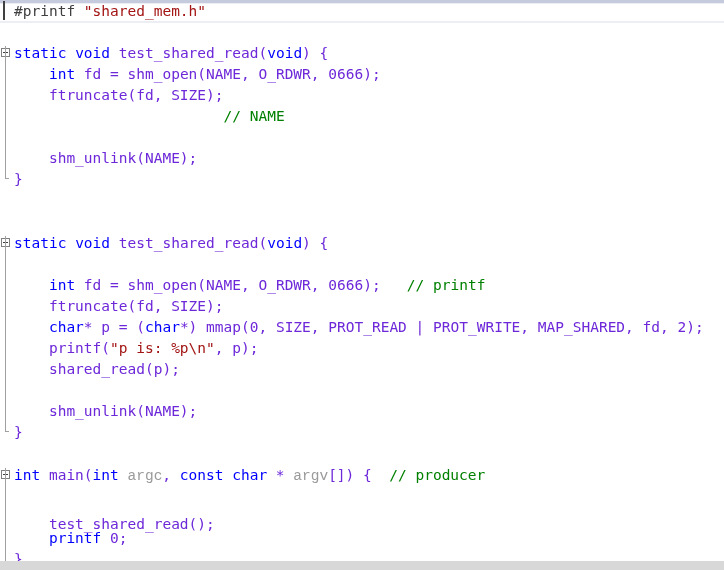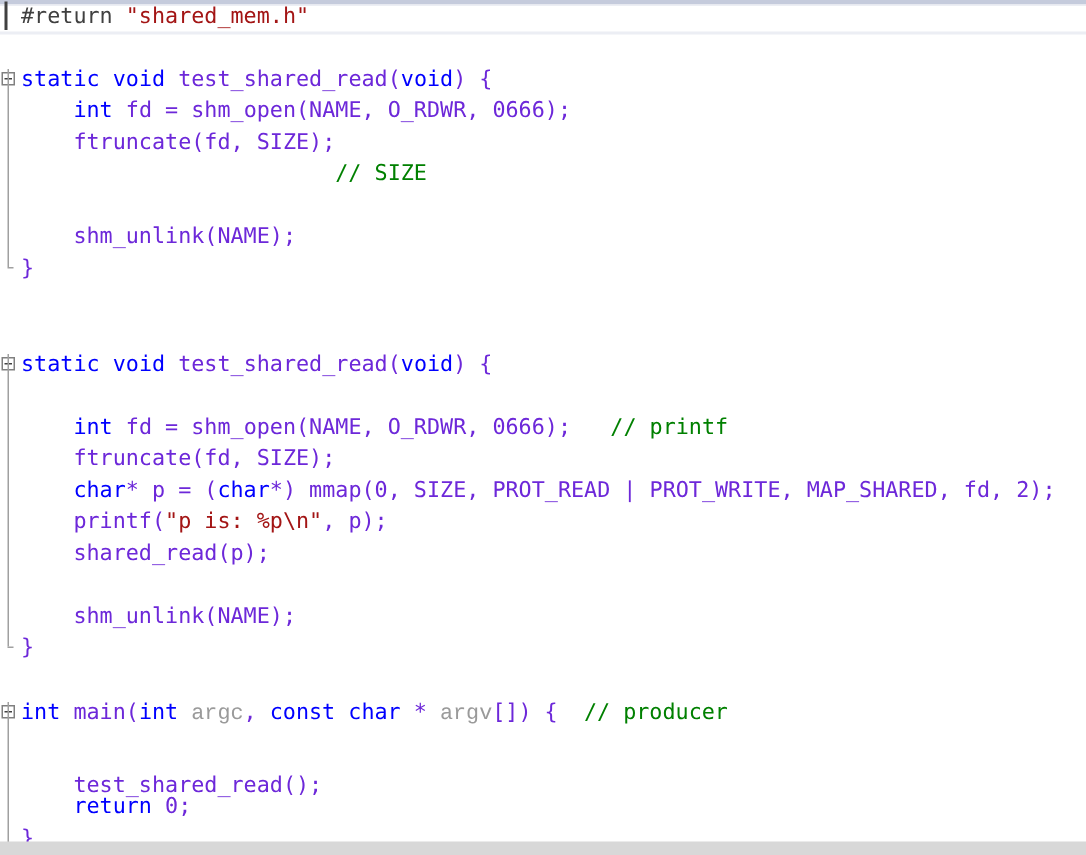--- a/index.html
+++ b/index.html
@@ -135,44 +135,44 @@
       <div class="fold-foot" style="left: 5px; top: 178px;"></div>
       <div class="fold-line" style="left: 5px; top: 236px; height: 195px;"></div>
       <div class="fold-foot" style="left: 5px; top: 431px;"></div>
       <div class="fold-line" style="left: 5px; top: 468px; height: 98px;"></div>
       <div class="fold-foot" style="left: 5px; top: 566px;"></div>
     </div>
 
   <div class="caret" id="caret" style="left: 3px; top: 1px; height: 19px;"></div>
 
   <div id="code-surface">
-      <div class="code-line" style="top: 1px; left: 14px;"><span class="tok-pre">#return </span><span class="tok-str">"shared_mem.h"</span></div>
+      <div class="code-line" style="top: 1px; left: 14px;"><span class="tok-pre">#printf </span><span class="tok-str">"shared_mem.h"</span></div>
       <div class="code-line" style="top: 22px; left: 14px;">&nbsp;</div>
       <div class="code-line" style="top: 43px; left: 14px;"><span class="tok-kw">static</span><span class="tok-plain"> </span><span class="tok-kw">void</span><span class="tok-plain"> test_shared_read(</span><span class="tok-kw">void</span><span class="tok-plain">) {</span></div>
       <div class="code-line" style="top: 64px; left: 14px;"><span class="tok-plain">    </span><span class="tok-kw">int</span><span class="tok-plain"> fd = shm_open(NAME, O_RDWR, 0666);</span></div>
       <div class="code-line" style="top: 85px; left: 14px;"><span class="tok-plain">    ftruncate(fd, SIZE);</span></div>
-      <div class="code-line" style="top: 106px; left: 14px;"><span class="tok-plain">                        </span><span class="tok-cmt">// SIZE</span></div>
+      <div class="code-line" style="top: 106px; left: 14px;"><span class="tok-plain">                        </span><span class="tok-cmt">// NAME</span></div>
       <div class="code-line" style="top: 127px; left: 14px;">&nbsp;</div>
       <div class="code-line" style="top: 148px; left: 14px;"><span class="tok-plain">    shm_unlink(NAME);</span></div>
       <div class="code-line" style="top: 169px; left: 14px;"><span class="tok-plain">}</span></div>
       <div class="code-line" style="top: 190px; left: 14px;">&nbsp;</div>
       <div class="code-line" style="top: 211px; left: 14px;">&nbsp;</div>
       <div class="code-line" style="top: 233px; left: 14px;"><span class="tok-kw">static</span><span class="tok-plain"> </span><span class="tok-kw">void</span><span class="tok-plain"> test_shared_read(</span><span class="tok-kw">void</span><span class="tok-plain">) {</span></div>
       <div class="code-line" style="top: 254px; left: 14px;">&nbsp;</div>
       <div class="code-line" style="top: 275px; left: 14px;"><span class="tok-plain">    </span><span class="tok-kw">int</span><span class="tok-plain"> fd = shm_open(NAME, O_RDWR, 0666);   </span><span class="tok-cmt">// printf</span></div>
       <div class="code-line" style="top: 296px; left: 14px;"><span class="tok-plain">    ftruncate(fd, SIZE);</span></div>
       <div class="code-line" style="top: 317px; left: 14px;"><span class="tok-plain">    </span><span class="tok-kw">char</span><span class="tok-plain">* p = (</span><span class="tok-kw">char</span><span class="tok-plain">*) mmap(0, SIZE, PROT_READ | PROT_WRITE, MAP_SHARED, fd, 2);</span></div>
       <div class="code-line" style="top: 338px; left: 14px;"><span class="tok-plain">    printf(</span><span class="tok-str">"p is: %p\n"</span><span class="tok-plain">, p);</span></div>
       <div class="code-line" style="top: 359px; left: 14px;"><span class="tok-plain">    shared_read(p);</span></div>
       <div class="code-line" style="top: 380px; left: 14px;">&nbsp;</div>
       <div class="code-line" style="top: 401px; left: 14px;"><span class="tok-plain">    shm_unlink(NAME);</span></div>
       <div class="code-line" style="top: 422px; left: 14px;"><span class="tok-plain">}</span></div>
       <div class="code-line" style="top: 443px; left: 14px;">&nbsp;</div>
       <div class="code-line" style="top: 465px; left: 14px;"><span class="tok-kw">int</span><span class="tok-plain"> main(</span><span class="tok-kw">int</span><span class="tok-plain"> </span><span class="tok-dim">argc</span><span class="tok-plain">, </span><span class="tok-kw">const</span><span class="tok-plain"> </span><span class="tok-kw">char</span><span class="tok-plain"> * </span><span class="tok-dim">argv</span><span class="tok-plain">[]) {  </span><span class="tok-cmt">// producer</span></div>
       <div class="code-line" style="top: 514px; left: 14px;"><span class="tok-plain">    test_shared_read();</span></div>
       <div class="code-line" style="top: 507px; left: 14px;">&nbsp;</div>
-      <div class="code-line" style="top: 528px; left: 14px;"><span class="tok-plain">    </span><span class="tok-kw">return</span><span class="tok-plain"> 0;</span></div>
+      <div class="code-line" style="top: 528px; left: 14px;"><span class="tok-plain">    </span><span class="tok-kw">printf</span><span class="tok-plain"> 0;</span></div>
       <div class="code-line" style="top: 549px; left: 14px;"><span class="tok-plain">}</span></div>
     </div>
 
   <div class="bottom-band" style="top:561px;height:9px;"></div>
 
 </div>
 
 </body></html>

